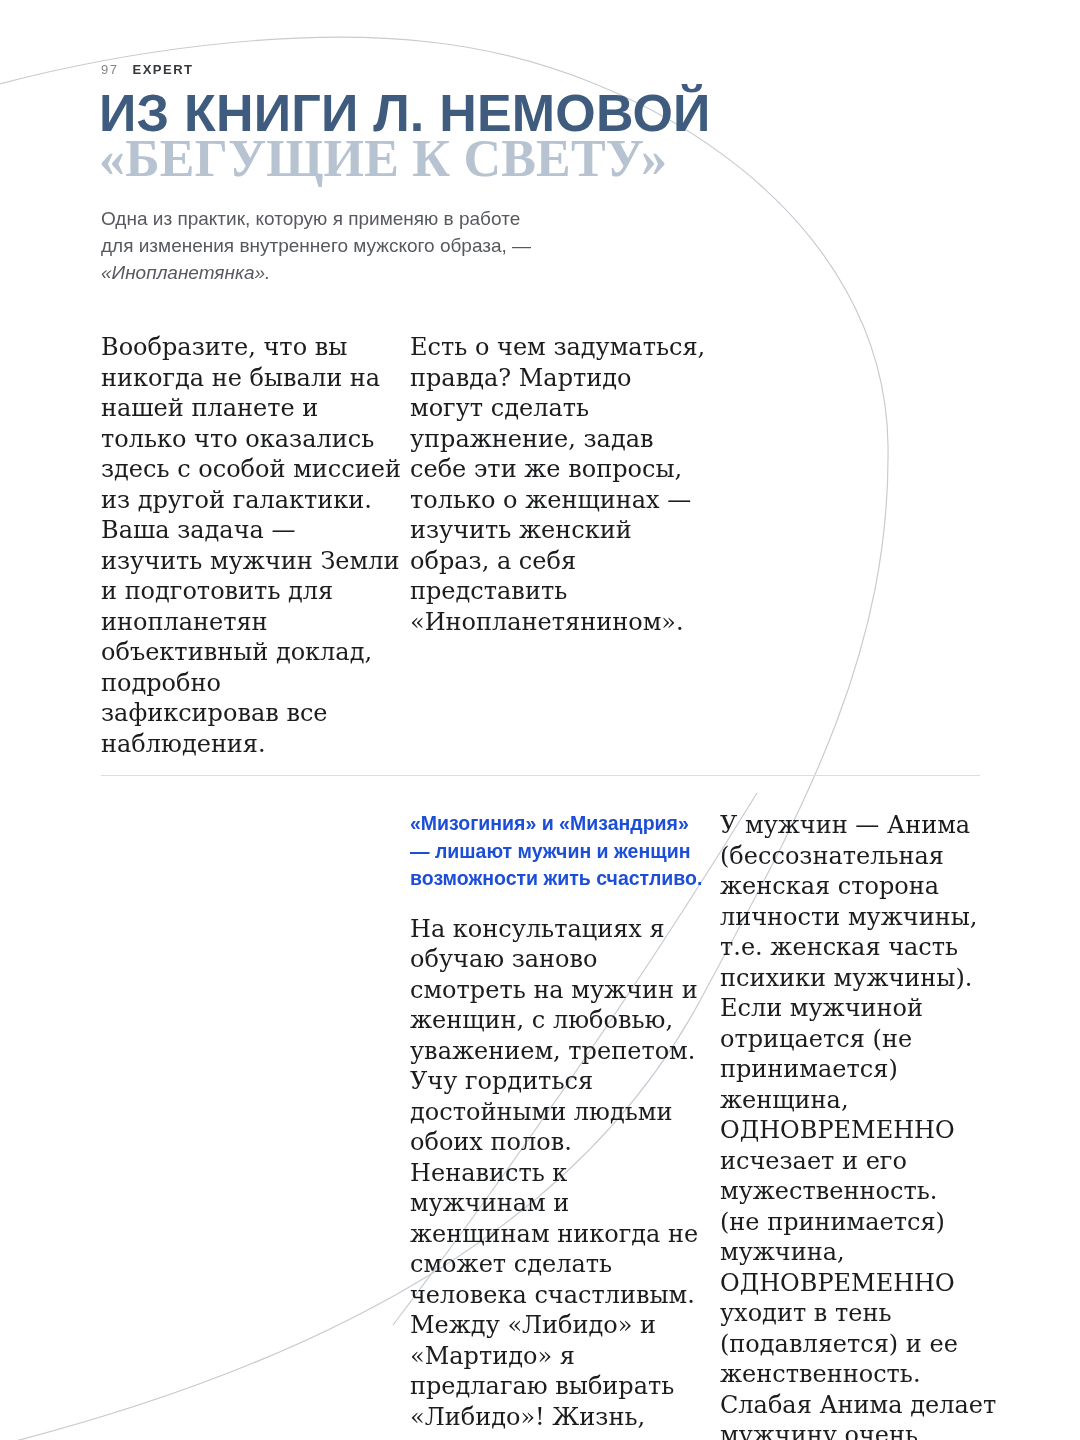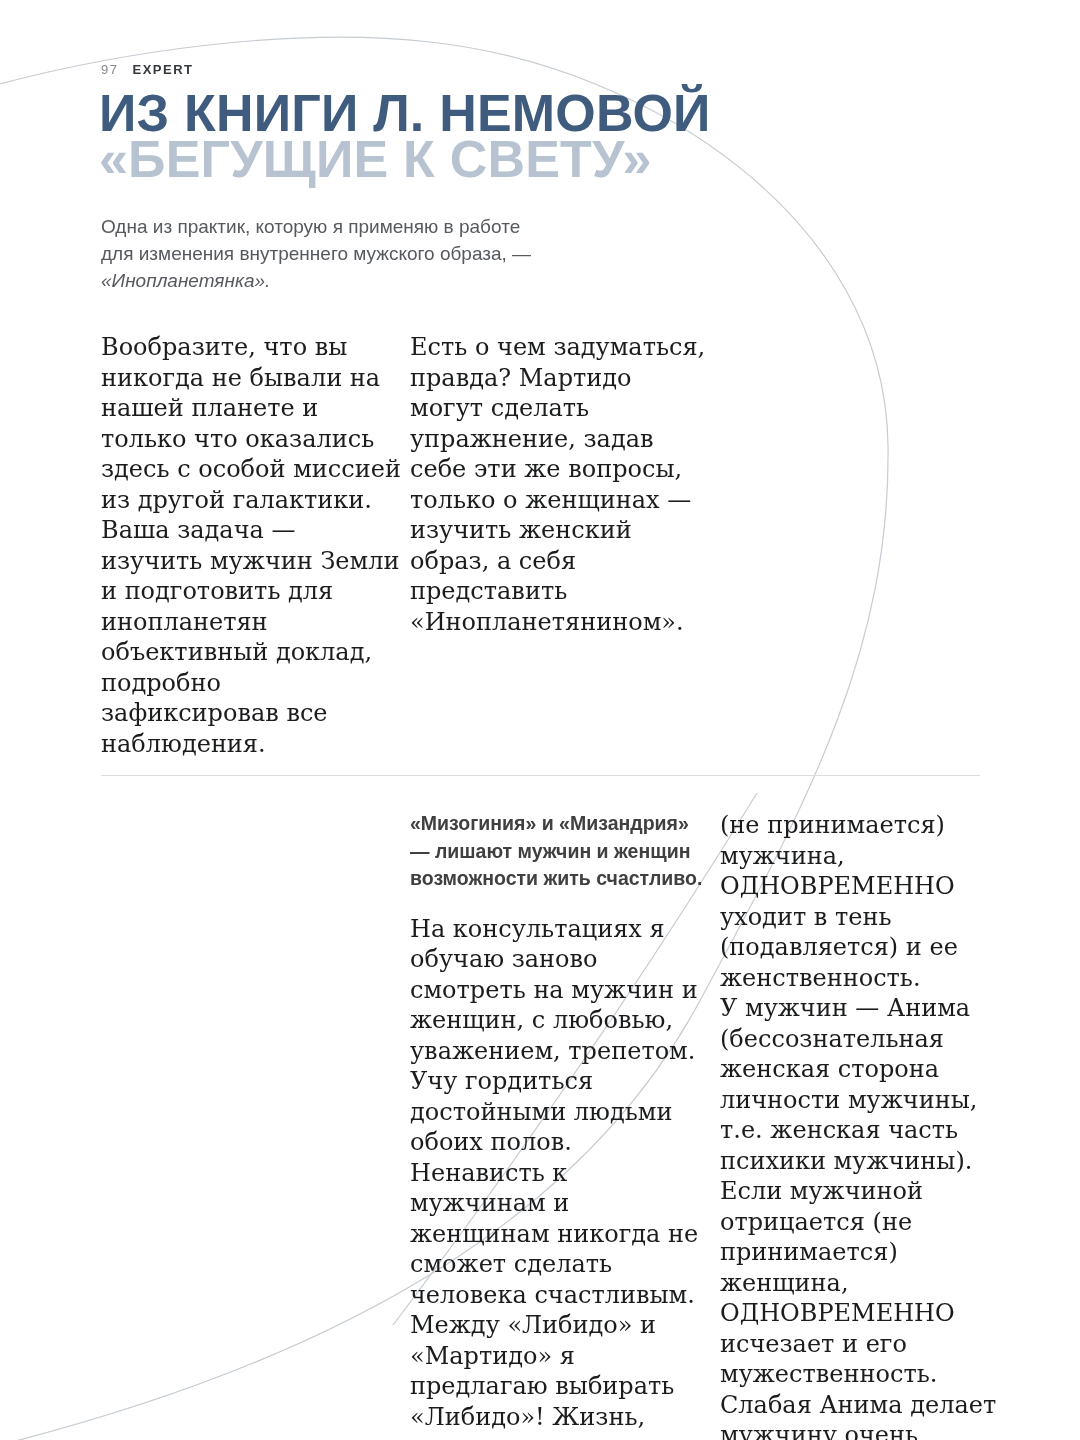--- a/index.html
+++ b/index.html
@@ -15,43 +15,43 @@
   .meta{
     position:absolute;left:101px;top:62px;
     font-size:13px;letter-spacing:1.5px;color:#83878c;
   }
   .meta .brand{color:#35383c;font-weight:700;margin-left:14px;}
   .headline{
     position:absolute;left:99px;top:90px;width:700px;
     font-weight:700;font-size:52px;line-height:46px;letter-spacing:0.2px;
   }
   .headline .l1{color:#3f5c7e;}
-  .headline .l2{color:#b7c3d1;}
+  .headline .l2{color:#b7c3d1;font-family:Liberation Serif, serif;}
   .intro{
-    position:absolute;left:101px;top:213px;width:452px;
+    position:absolute;left:101px;top:205px;width:452px;
     font-size:19px;line-height:27px;color:#56595e;
   }
   .intro i{font-style:italic;}
   .serif{
     font-family:"DejaVu Serif", serif;
     font-size:24px;line-height:30.5px;color:#1b1c1e;
     white-space:pre-line;
   }
   .col{position:absolute;width:300px;}
   .col-a{left:101px;top:332px;}
   .col-b{left:410px;top:332px;}
   .col .serif + .serif{margin-top:30px;}
   .divider{
     position:absolute;left:101px;top:775px;width:879px;height:0;
     border-top:1px solid #dbdee1;
   }
   .col-c{left:410px;top:810px;}
   .col-d{left:720px;top:810px;}
   .lead{
-    font-size:19.5px;line-height:27.5px;font-weight:700;color:#404040;
+    font-size:19.5px;line-height:27.5px;font-weight:700;color:#1d4ed8;
     margin-bottom:21px;
   }
 </style>
 </head>
 <body>
 
 <div class="page">
 
   <svg class="deco" viewBox="0 0 1080 1440" aria-hidden="true">
     <path d="M -40 95 C 120 48 300 27 430 42 C 650 66 885 220 888 445
@@ -83,19 +83,19 @@
   <div class="divider"></div>
 
   <div class="col col-c">
     <p class="lead" style="margin-top:0">«Мизогиния» и «Мизандрия» — лишают мужчин и женщин возможности жить счастливо.</p>
     <p class="serif" style="margin:0">На консультациях я обучаю заново смотреть на мужчин и женщин, с любовью, уважением, трепетом. Учу гордиться достойными людьми обоих полов. Ненависть к мужчинам и женщинам никогда не сможет сделать человека счастливым. Между «Либидо» и «Мартидо» я предлагаю выбирать «Либидо»! Жизнь, желание и созидание, а не смерть и разрушение.
 У женщин — Анимус (бессознательная мужская сторона личности женщины, т.е. мужская часть психики женщины).
 Если женщиной отрицается</p>
   </div>
 
   <div class="col col-d">
-    <p class="serif" style="margin:0">(не принимается) мужчина, ОДНОВРЕМЕННО уходит в тень (подавляется) и ее женственность.</p>
     <p class="serif" style="margin:0">У мужчин — Анима (бессознательная женская сторона личности мужчины, т.е. женская часть психики мужчины).
 Если мужчиной отрицается (не принимается) женщина, ОДНОВРЕМЕННО исчезает и его мужественность.</p>
+    <p class="serif" style="margin:0">(не принимается) мужчина, ОДНОВРЕМЕННО уходит в тень (подавляется) и ее женственность.</p>
     <p class="serif" style="margin:0">Слабая Анима делает мужчину очень жестким и грубым, лишает доступа к бессознательному. Такой мужчина блокирует в себе эмоции, боится своей чувствительности, оперирует только логикой, фактами и считает интуицию простой глупостью.</p>
   </div>
 
 </div>
 
 </body></html>

